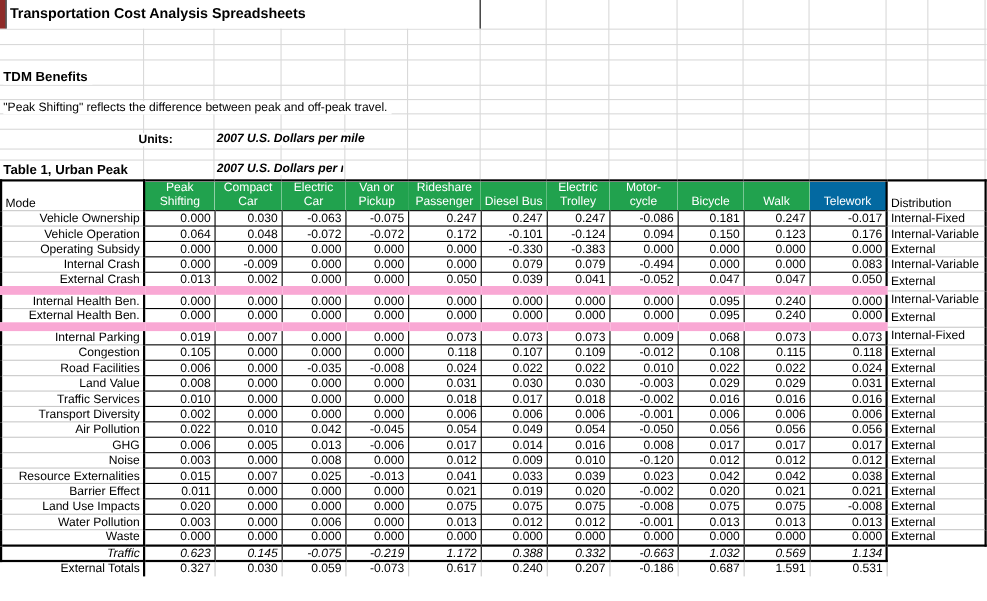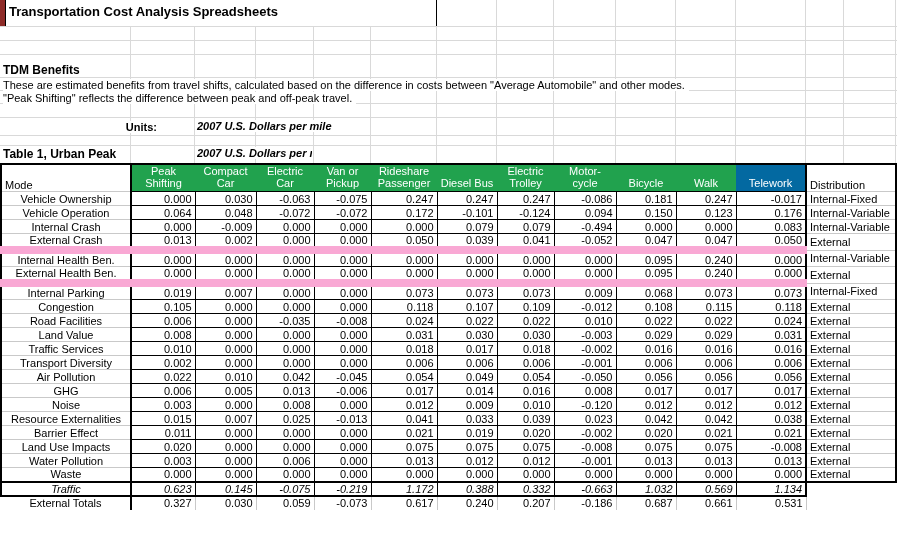--- a/index.html
+++ b/index.html
@@ -42,21 +42,21 @@
   .hdr-green{
     color:#fff;text-align:center;white-space:pre-line;padding:0 1px 2px 1px;
     border-top:2px solid #000;border-bottom:1px solid #000;line-height:12px;
   }
   .hdr-dist{
     text-align:left;border:2px solid #000;border-bottom:1px solid #c9c9c9;
   }
   tbody tr{height:14px}
   tbody td{vertical-align:middle}
   .c-label{
-    text-align:center;border-left:2px solid #000;border-right:2px solid #000;
+    text-align:right;border-left:2px solid #000;border-right:2px solid #000;
     border-top:1px solid #c9c9c9;border-bottom:1px solid #c9c9c9;
   }
   .c-num{border:1px solid #000;text-align:right}
   .last-num{border-right:2px solid #000}
   .c-dist{
     text-align:left;border-left:2px solid #000;border-right:2px solid #000;
     border-top:1px solid #c9c9c9;border-bottom:1px solid #c9c9c9;
   }
   .group-end .c-label,.group-end .c-num{border-bottom:8px solid #f9a8d4}
   .last-data .c-dist{border-bottom:2px solid #000}
@@ -101,21 +101,20 @@
       <div class="hline" style="top: 145px;"></div>
     </div>
 
   <div class="title-cell">
     <div class="red-bar" style="background: rgb(142, 43, 40);"></div>
     <div class="edge"></div>
     <div class="title-text">Transportation Cost Analysis Spreadsheets</div>
   </div>
 
   <div class="tdm">TDM Benefits</div>
-  <div class="desc desc1">These are estimated benefits from travel shifts, calculated based on the difference in costs between "Average Automobile" and other modes.</div>
   <div class="desc desc2">"Peak Shifting" reflects the difference between peak and off-peak travel.</div>
 
   <div class="units-label">Units:</div>
   <div class="units-value">2007 U.S. Dollars per mile</div>
 
   <div class="t1-label">Table 1, Urban Peak</div>
   <div class="t1-units"><span>2007 U.S. Dollars per mile</span></div>
 
   <table>
     <colgroup>
@@ -181,20 +180,35 @@
           <td class="c-num">0.172</td>
           <td class="c-num">-0.101</td>
           <td class="c-num">-0.124</td>
           <td class="c-num">0.094</td>
           <td class="c-num">0.150</td>
           <td class="c-num">0.123</td>
           <td class="c-num last-num">0.176</td>
           <td class="c-dist">Internal-Variable</td>
         </tr>
         <tr>
+          <td class="c-label">Operating Subsidy</td>
+          <td class="c-num">0.000</td>
+          <td class="c-num">0.000</td>
+          <td class="c-num">0.000</td>
+          <td class="c-num">0.000</td>
+          <td class="c-num">0.000</td>
+          <td class="c-num">-0.330</td>
+          <td class="c-num">-0.383</td>
+          <td class="c-num">0.000</td>
+          <td class="c-num">0.000</td>
+          <td class="c-num">0.000</td>
+          <td class="c-num last-num">0.000</td>
+          <td class="c-dist">External</td>
+        </tr>
+        <tr>
           <td class="c-label">Internal Crash</td>
           <td class="c-num">0.000</td>
           <td class="c-num">-0.009</td>
           <td class="c-num">0.000</td>
           <td class="c-num">0.000</td>
           <td class="c-num">0.000</td>
           <td class="c-num">0.079</td>
           <td class="c-num">0.079</td>
           <td class="c-num">-0.494</td>
           <td class="c-num">0.000</td>
@@ -476,19 +490,19 @@
           <td class="c-label">External Totals</td>
           <td class="c-num">0.327</td>
           <td class="c-num">0.030</td>
           <td class="c-num">0.059</td>
           <td class="c-num">-0.073</td>
           <td class="c-num">0.617</td>
           <td class="c-num">0.240</td>
           <td class="c-num">0.207</td>
           <td class="c-num">-0.186</td>
           <td class="c-num">0.687</td>
-          <td class="c-num">0.661</td>
+          <td class="c-num">1.591</td>
           <td class="c-num last-num">0.531</td>
           <td class="c-dist-none"></td>
         </tr>
       </tbody>
   </table>
 </div>
 
 </body></html>

